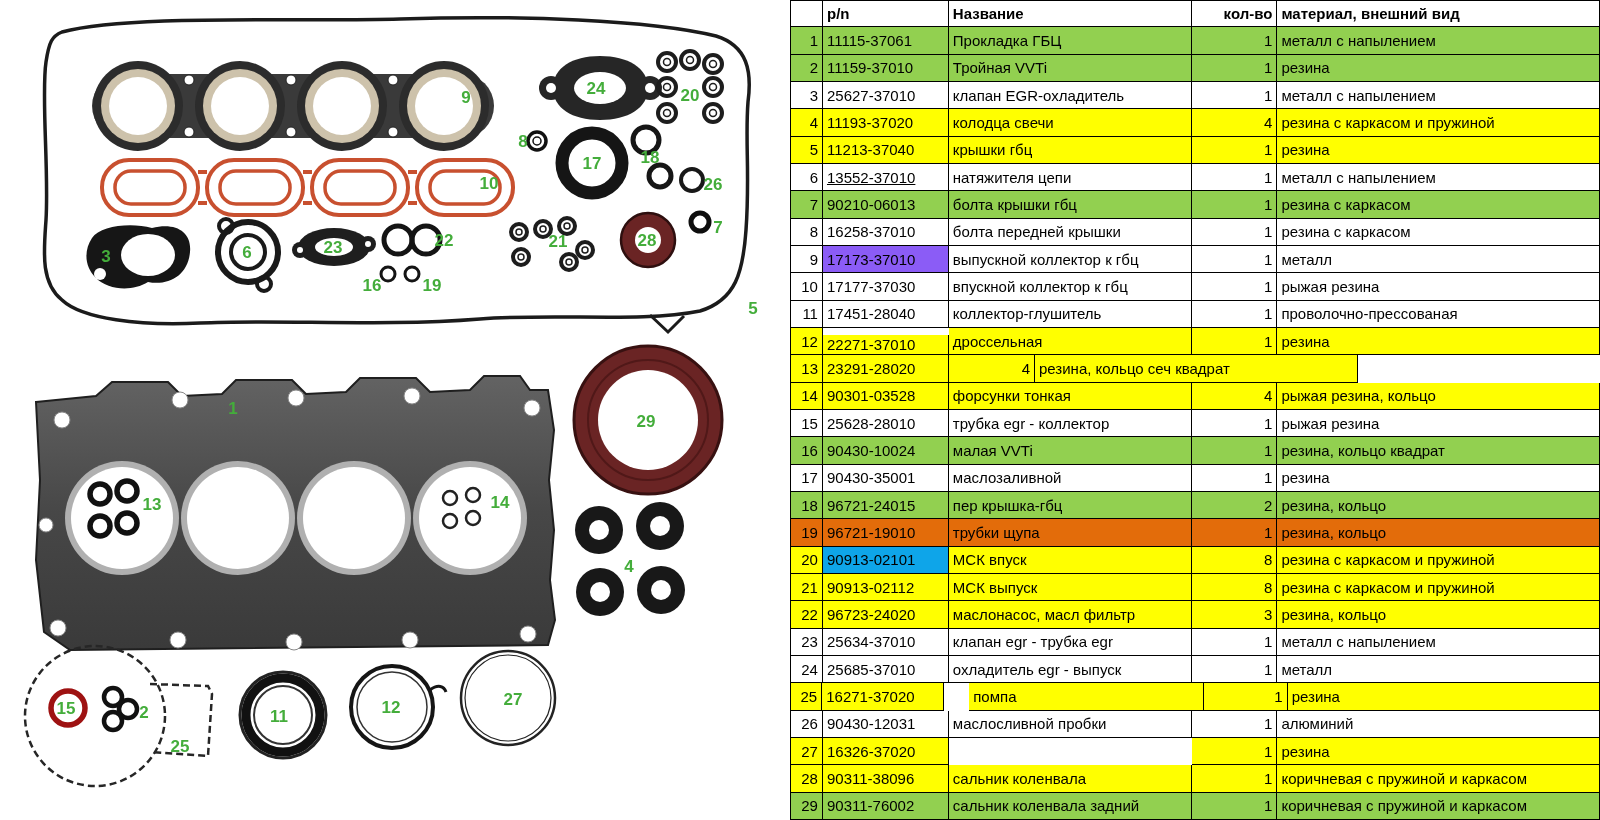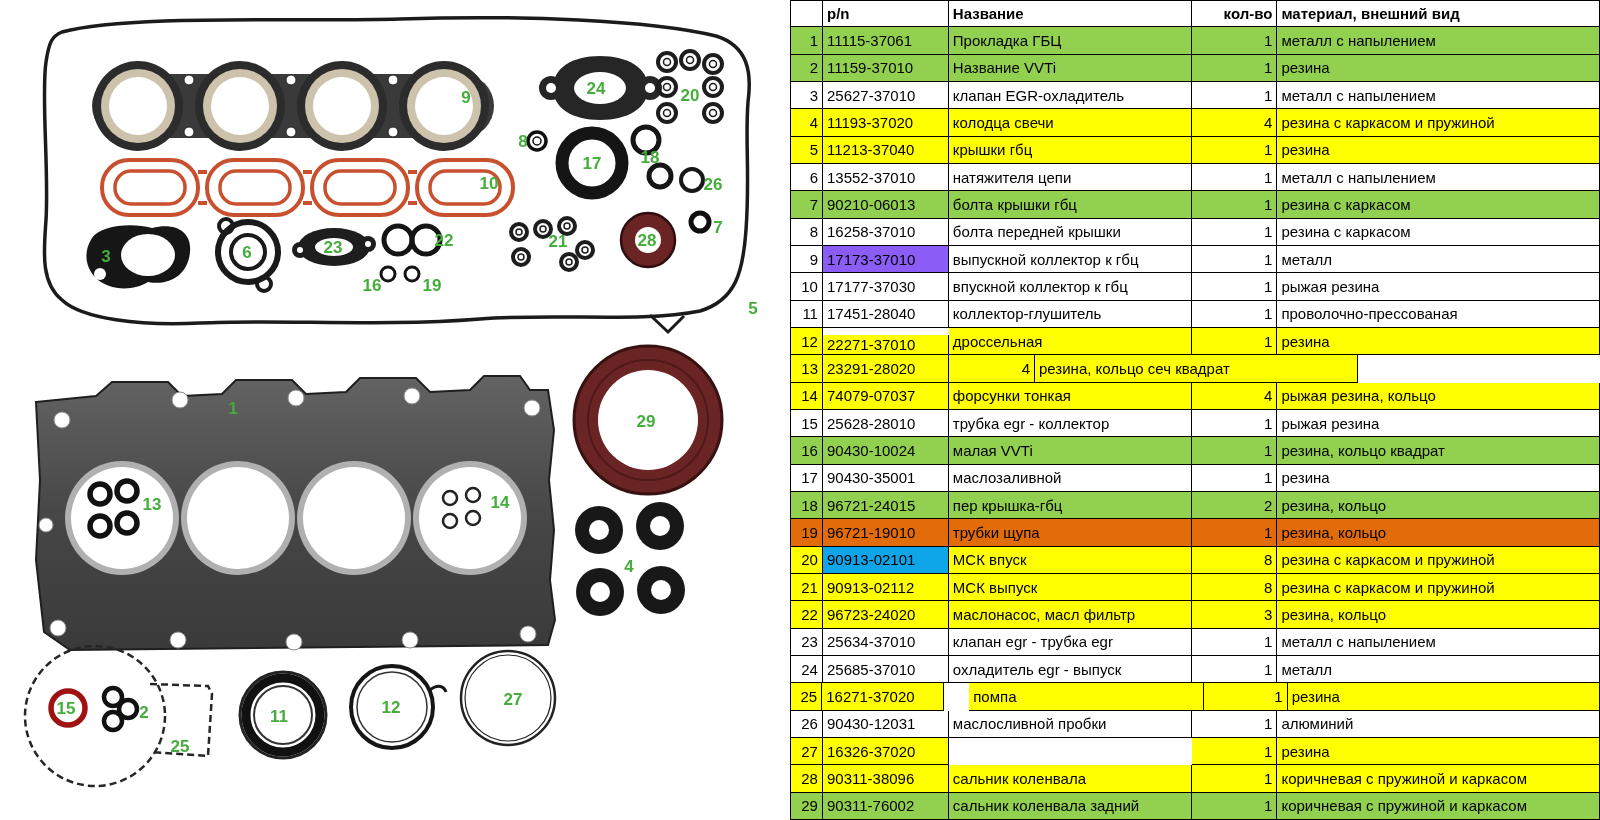--- a/index.html
+++ b/index.html
@@ -337,21 +337,21 @@
   <div class="trow">
         <div class="cell c-num" style="background: rgb(146, 208, 80);">1</div>
         <div class="cell c-pn" style="background: rgb(146, 208, 80);">11115-37061</div>
         <div class="cell c-name" style="background: rgb(146, 208, 80);">Прокладка ГБЦ</div>
         <div class="cell c-qty" style="background: rgb(146, 208, 80);">1</div>
         <div class="cell c-mat" style="background: rgb(146, 208, 80);">металл с напылением</div>
       </div>
       <div class="trow">
         <div class="cell c-num" style="background: rgb(146, 208, 80);">2</div>
         <div class="cell c-pn" style="background: rgb(146, 208, 80);">11159-37010</div>
-        <div class="cell c-name" style="background: rgb(146, 208, 80);">Название VVTi</div>
+        <div class="cell c-name" style="background: rgb(146, 208, 80);">Тройная VVTi</div>
         <div class="cell c-qty" style="background: rgb(146, 208, 80);">1</div>
         <div class="cell c-mat" style="background: rgb(146, 208, 80);">резина</div>
       </div>
       <div class="trow">
         <div class="cell c-num" style="background: rgb(255, 255, 255);">3</div>
         <div class="cell c-pn" style="background: rgb(255, 255, 255);">25627-37010</div>
         <div class="cell c-name" style="background: rgb(255, 255, 255);">клапан EGR-охладитель</div>
         <div class="cell c-qty" style="background: rgb(255, 255, 255);">1</div>
         <div class="cell c-mat" style="background: rgb(255, 255, 255);">металл с напылением</div>
       </div>
@@ -364,21 +364,21 @@
       </div>
       <div class="trow">
         <div class="cell c-num" style="background: rgb(255, 255, 0);">5</div>
         <div class="cell c-pn" style="background: rgb(255, 255, 0);">11213-37040</div>
         <div class="cell c-name" style="background: rgb(255, 255, 0);">крышки гбц</div>
         <div class="cell c-qty" style="background: rgb(255, 255, 0);">1</div>
         <div class="cell c-mat" style="background: rgb(255, 255, 0);">резина</div>
       </div>
       <div class="trow">
         <div class="cell c-num" style="background: rgb(255, 255, 255);">6</div>
-        <div class="cell c-pn" style="background: rgb(255, 255, 255);">13552-37010</div>
+        <div class="cell c-pn" style="background: rgb(255, 255, 255); text-decoration: underline;">13552-37010</div>
         <div class="cell c-name" style="background: rgb(255, 255, 255);">натяжителя цепи</div>
         <div class="cell c-qty" style="background: rgb(255, 255, 255);">1</div>
         <div class="cell c-mat" style="background: rgb(255, 255, 255);">металл с напылением</div>
       </div>
       <div class="trow">
         <div class="cell c-num" style="background: rgb(146, 208, 80);">7</div>
         <div class="cell c-pn" style="background: rgb(146, 208, 80);">90210-06013</div>
         <div class="cell c-name" style="background: rgb(146, 208, 80);">болта крышки гбц</div>
         <div class="cell c-qty" style="background: rgb(146, 208, 80);">1</div>
         <div class="cell c-mat" style="background: rgb(146, 208, 80);">резина с каркасом</div>
@@ -419,21 +419,21 @@
         <div class="cell c-mat" style="background: rgb(255, 255, 0);">резина</div>
       </div>
       <div class="trow">
         <div class="cell c-num" style="background: rgb(255, 255, 0);">13</div>
         <div class="cell c-pn" style="background: rgb(255, 255, 0);">23291-28020</div>
         <div class="cell c-qty" style="background: rgb(255, 255, 0);">4</div>
         <div class="cell c-mat" style="background: rgb(255, 255, 0);">резина, кольцо сеч квадрат</div>
       </div>
       <div class="trow">
         <div class="cell c-num" style="background: rgb(255, 255, 0);">14</div>
-        <div class="cell c-pn" style="background: rgb(255, 255, 0);">74079-07037</div>
+        <div class="cell c-pn" style="background: rgb(255, 255, 0);">90301-03528</div>
         <div class="cell c-name" style="background: rgb(255, 255, 0);">форсунки тонкая</div>
         <div class="cell c-qty" style="background: rgb(255, 255, 0);">4</div>
         <div class="cell c-mat" style="background: rgb(255, 255, 0);">рыжая резина, кольцо</div>
       </div>
       <div class="trow">
         <div class="cell c-num" style="background: rgb(255, 255, 255);">15</div>
         <div class="cell c-pn" style="background: rgb(255, 255, 255);">25628-28010</div>
         <div class="cell c-name" style="background: rgb(255, 255, 255);">трубка egr - коллектор</div>
         <div class="cell c-qty" style="background: rgb(255, 255, 255);">1</div>
         <div class="cell c-mat" style="background: rgb(255, 255, 255);">рыжая резина</div>

